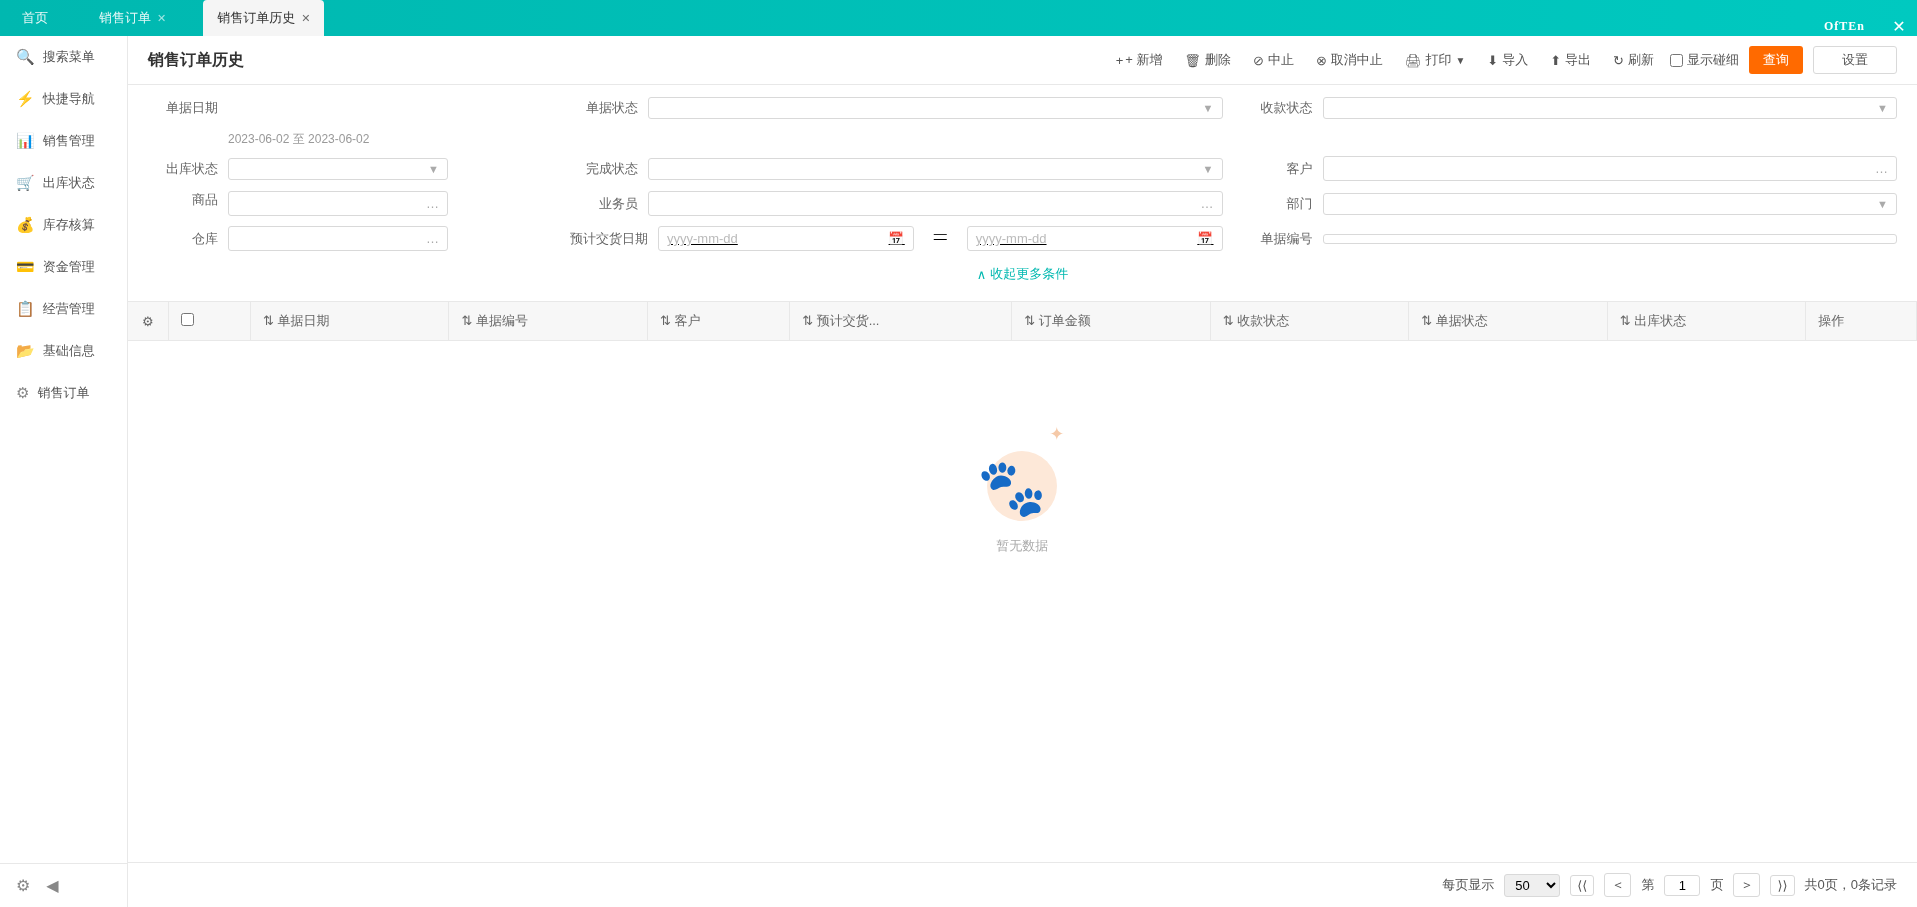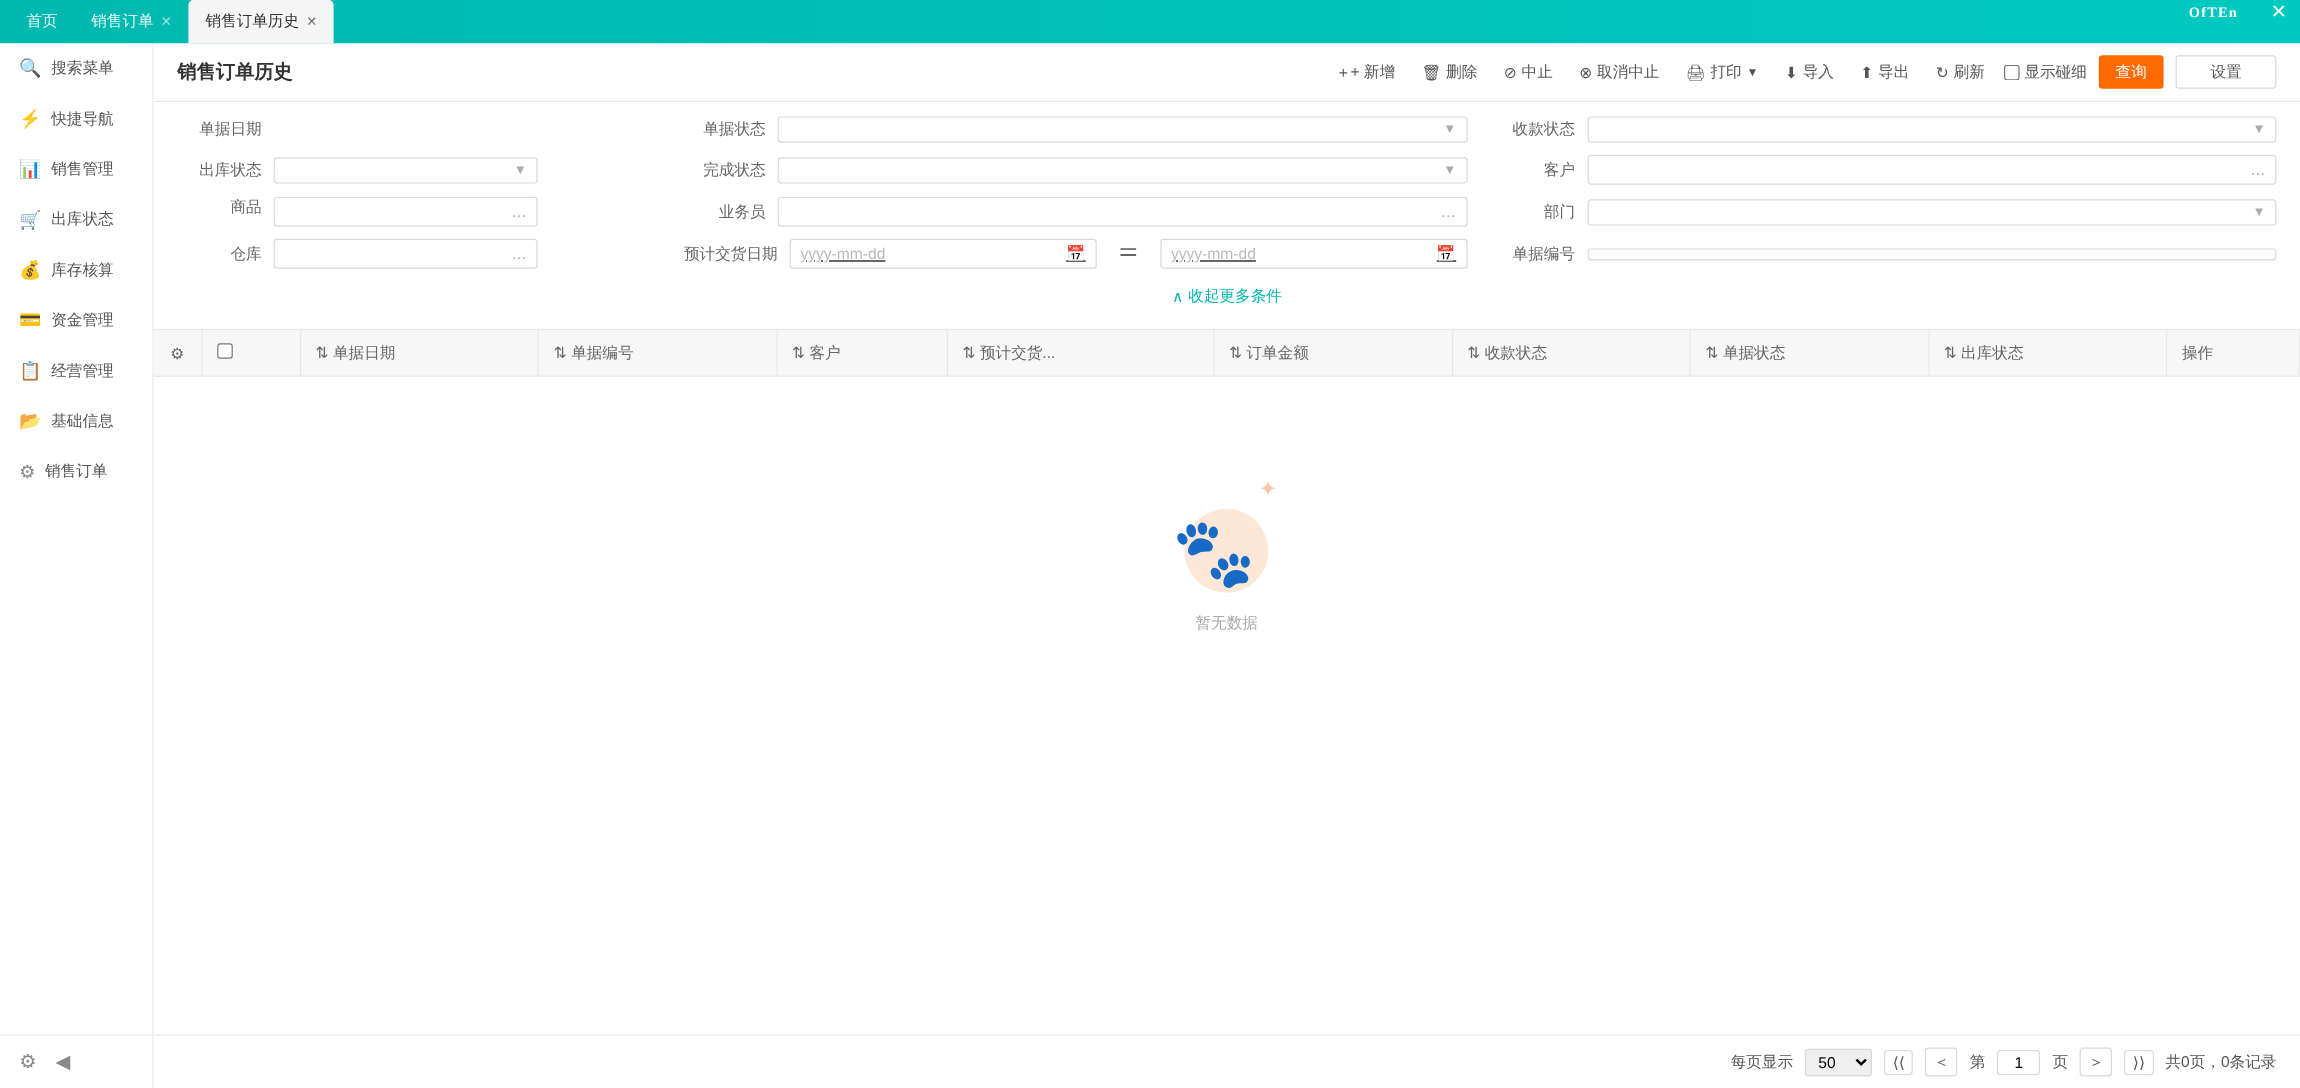--- a/index.html
+++ b/index.html
@@ -3,24 +3,25 @@
   <meta charset="utf-8">
   <style>
     * { box-sizing: border-box; margin: 0; padding: 0; font-family: 'Microsoft YaHei', Arial, sans-serif; font-size: 13px; }
     body { display: flex; flex-direction: column; height: 100vh; background: #f5f5f5; overflow: hidden; }
 
     
     .top-bar {
       height: 36px;
       background: linear-gradient(to right, #00b8b0, #00c9c0);
       display: flex;
-      align-items: flex-start;
+      align-items: flex-end;
       padding: 0 8px;
       color: white;
       position: relative;
+      gap: 23px;
     }
     .tab-item {
       height: 36px;
       display: flex;
       align-items: center;
       padding: 0 14px;
       cursor: pointer;
       font-size: 13px;
       white-space: nowrap;
       color: rgba(255,255,255,0.9);
@@ -484,20 +485,24 @@
         </div>
         <div style="flex:1; display:flex; align-items:center; margin-left:20px;">
           <span class="filter-label">收款状态</span>
           <div class="filter-select-box" style="flex:1;">
             <span></span>
             <span class="chevron">▼</span>
           </div>
         </div>
       </div>
 
+      <div class="filter-row" style="margin-bottom:8px;">
+        <span class="filter-label"></span>
+        <span class="date-range-text">2023-06-02 至 2023-06-02</span>
+      </div>
 
       <div class="filter-row">
         <div style="flex:0 0 auto; min-width:420px; display:flex; align-items:center;">
           <span class="filter-label">出库状态</span>
           <div class="filter-select-box" style="min-width:220px;">
             <span></span>
             <span class="chevron">▼</span>
           </div>
         </div>
         <div style="flex:1; display:flex; align-items:center;">

